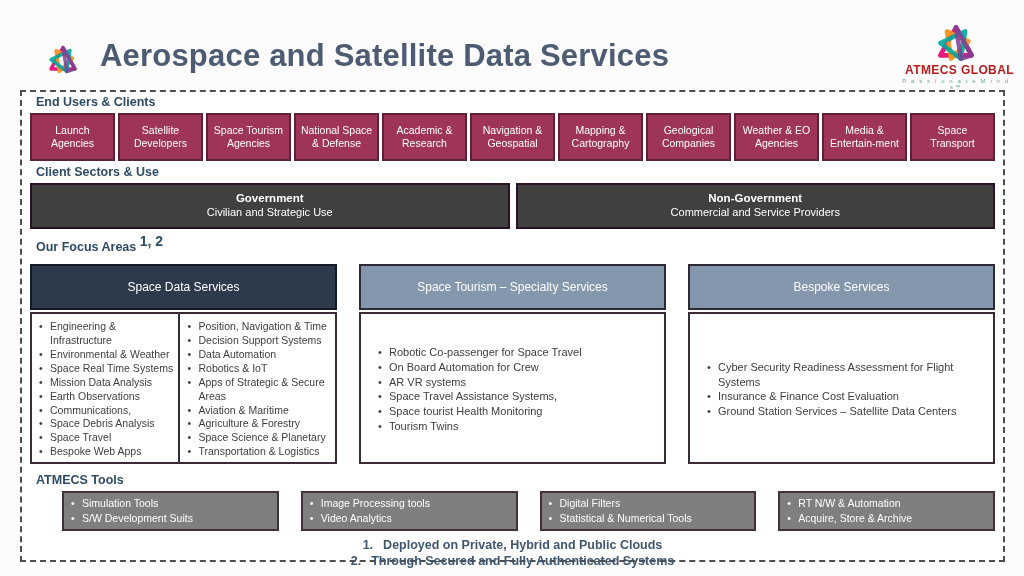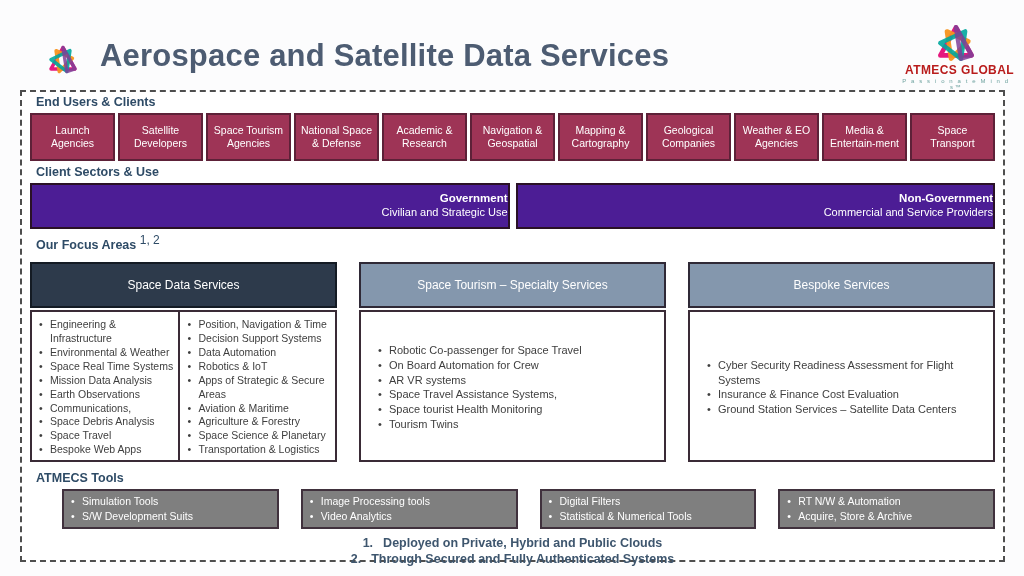--- a/index.html
+++ b/index.html
@@ -21,36 +21,36 @@
   .brand-tag { font-size:6px; color:#6fa3a0; letter-spacing:1.6px; margin-top:1px; }
 
   
   .frame {
     position:absolute; left:20px; top:90px; width:985px; height:472px;
     border:2px dashed #4e4e4e; background:#ffffff; padding:2px 6px;
   }
 
   .section-label { font-size:12.5px; font-weight:bold; color:#2e4b66; margin:5px 0 3px 8px; line-height:1.1; }
   .section-label.first { margin-top:2px; }
-  .section-label sup { font-size:12px; font-weight:normal; }
+  .section-label sup { font-size:14px; font-weight:bold; }
 
   
   .endusers { display:flex; gap:3px; height:48px; margin:0 2px; }
   .enduser {
     flex:1; background:#9e3456; border:2px solid #5d2138; color:#fff;
     display:flex; align-items:center; justify-content:center; text-align:center;
     font-size:10.5px; line-height:1.25; padding:1px 2px;
   }
   .enduser.small { font-size:8.5px; }
 
   
   .sectors { display:flex; gap:6px; height:46px; margin:0 2px; }
   .sector {
-    flex:1; background:#4c1d95; border:2px solid #2a1126; color:#fff;
-    display:flex; flex-direction:column; align-items:flex-end; justify-content:center; text-align:center;
+    flex:1; background:#404040; border:2px solid #2a1126; color:#fff;
+    display:flex; flex-direction:column; align-items:center; justify-content:center; text-align:center;
   }
   .sector-title { font-weight:bold; font-size:11.5px; line-height:1.25; }
   .sector-sub { font-size:11px; line-height:1.25; }
 
   
   .focus-grid { display:grid; grid-template-columns:1fr 1fr 1fr; gap:22px; margin:10px 2px; }
   .col-header {
     height:46px; display:flex; align-items:center; justify-content:center;
     color:#fff; font-size:12px; text-align:center; border:2px solid;
   }

